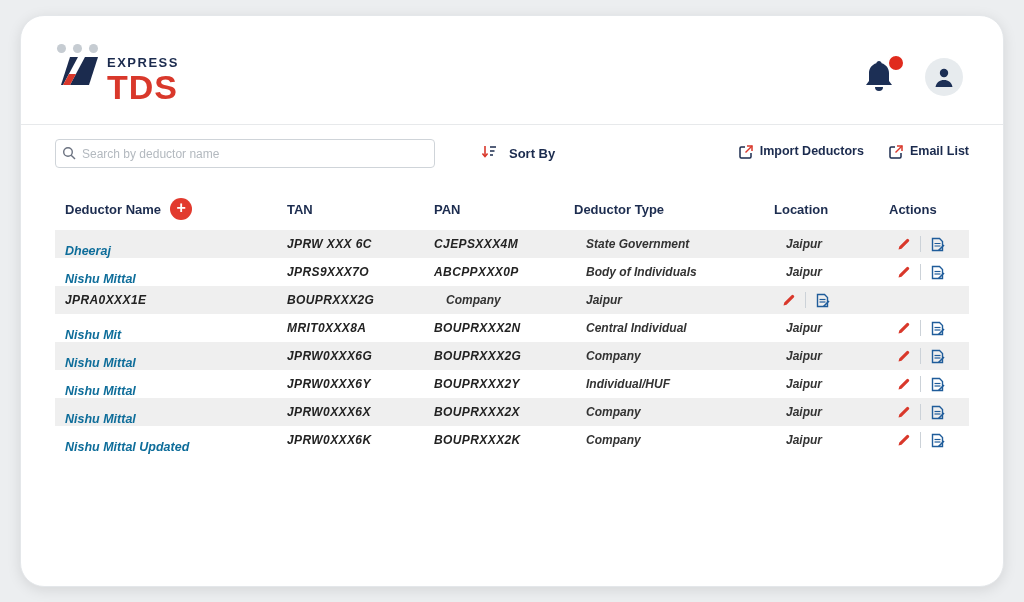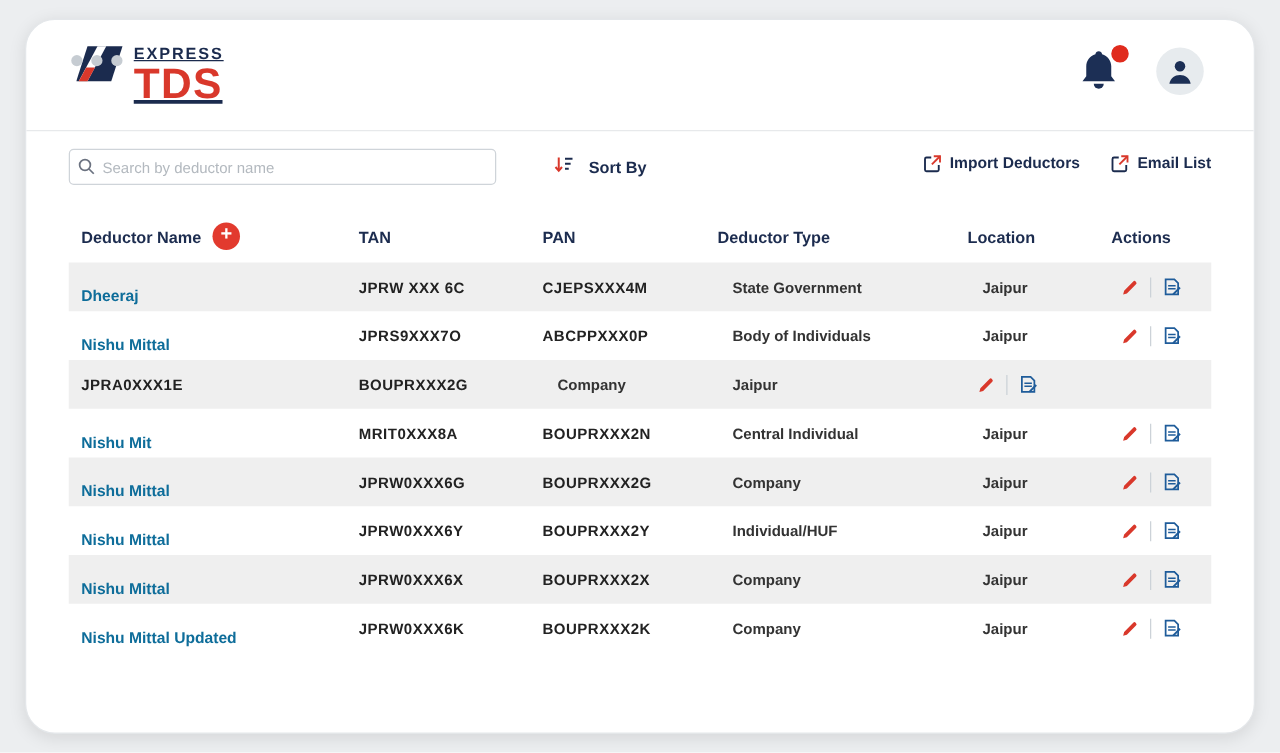--- a/index.html
+++ b/index.html
@@ -25,43 +25,42 @@
     border-radius:24px;
     box-shadow:0 3px 14px rgba(0,0,0,.10);
     overflow:hidden;
   }
   
   .dots{position:absolute;top:28px;left:36px;display:flex;gap:7px;}
   .dots span{width:9px;height:9px;border-radius:50%;background:#c6ccd2;display:block;}
   
   .hdr{
     display:flex;align-items:center;justify-content:space-between;
-    padding:20px 40px 0 40px;
-    text-decoration:underline;
+    padding:40px 40px 0 40px;
   }
   .logo{display:flex;align-items:flex-start;gap:8px;}
   .logo-text{display:flex;flex-direction:column;line-height:1;}
   .logo-line1{font-size:13px;font-weight:700;letter-spacing:1.5px;color:var(--navy);}
   .logo-line2{font-size:34px;font-weight:800;letter-spacing:1px;color:var(--accent_red);margin-top:1px;}
   .hdr-right{display:flex;align-items:center;gap:26px;margin-top:-6px;}
   .bell-wrap{position:relative;width:36px;height:38px;cursor:pointer;}
   .bell-badge{
     position:absolute;top:-4px;right:-6px;width:18px;height:18px;border-radius:50%;
     background:#e02b1d;border:2px solid #fff;
   }
   .avatar{
     width:38px;height:38px;border-radius:50%;background:#e7ebee;
     display:flex;align-items:center;justify-content:center;cursor:pointer;
   }
   .divider{border:none;border-top:1px solid #e7e9eb;margin-top:20px;}
   
   .main{padding:0 34px;}
   .page-title{margin-top:24px;font-size:17px;font-weight:800;color:#1a2b4c;letter-spacing:.2px;}
   .toolbar{margin-top:14px;display:flex;align-items:center;}
-  .search-box{position:relative;width:342px;}
+  .search-box{position:relative;width:380px;}
   .search-box input{
     width:100%;height:29px;border:1px solid #cfd4d9;border-radius:4px;
     padding:0 10px 0 26px;font-size:12px;color:#444;outline:none;
     font-family:"Liberation Sans", sans-serif;
   }
   .search-box input::placeholder{color:#b3b9bf;}
   .search-icon{position:absolute;left:7px;top:7px;}
   .sort-by{display:flex;align-items:center;gap:12px;margin-left:46px;cursor:pointer;}
   .sort-label{font-size:13px;font-weight:700;color:var(--navy);}
   .tb-right{margin-left:auto;display:flex;align-items:center;gap:24px;}
@@ -75,21 +74,21 @@
     align-items:center;
     padding-left:10px;
   }
   .thead{height:42px;}
   .th{font-size:13px;font-weight:800;color:#1c2c4f;display:flex;align-items:center;gap:9px;}
   .add-btn{
     width:22px;height:22px;border-radius:50%;background:#e23a2e;border:none;
     color:#fff;font-size:16px;line-height:20px;font-weight:700;cursor:pointer;
     display:flex;align-items:center;justify-content:center;padding:0 0 2px 0;
   }
-  .trow{height:39px;}
+  .trow{height:28px;font-style:italic;}
   .trow.striped{background:var(--stripe_gray);}
   .cell{font-size:12px;color:#2e2e2e;}
   .cell.tan,.cell.pan{font-weight:700;color:#222;letter-spacing:.4px;}
   .cell.type,.cell.loc{font-weight:600;color:#333;margin-left:12px;}
   .name-cell{transform:translateY(7px);}
   .name-link{font-size:12.5px;font-weight:700;color:var(--link_blue);text-decoration:none;cursor:pointer;}
   .cell.actions{display:flex;align-items:center;gap:9px;padding-left:8px;}
   .icon-btn{display:flex;align-items:center;cursor:pointer;}
   .sep{width:1px;height:16px;background:#ccd2d8;display:block;}
 </style>

